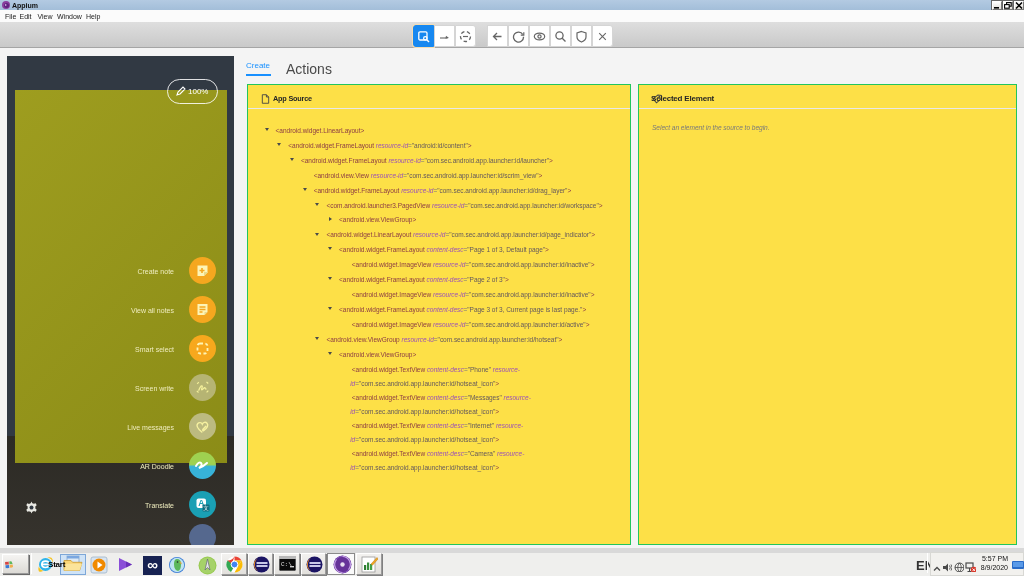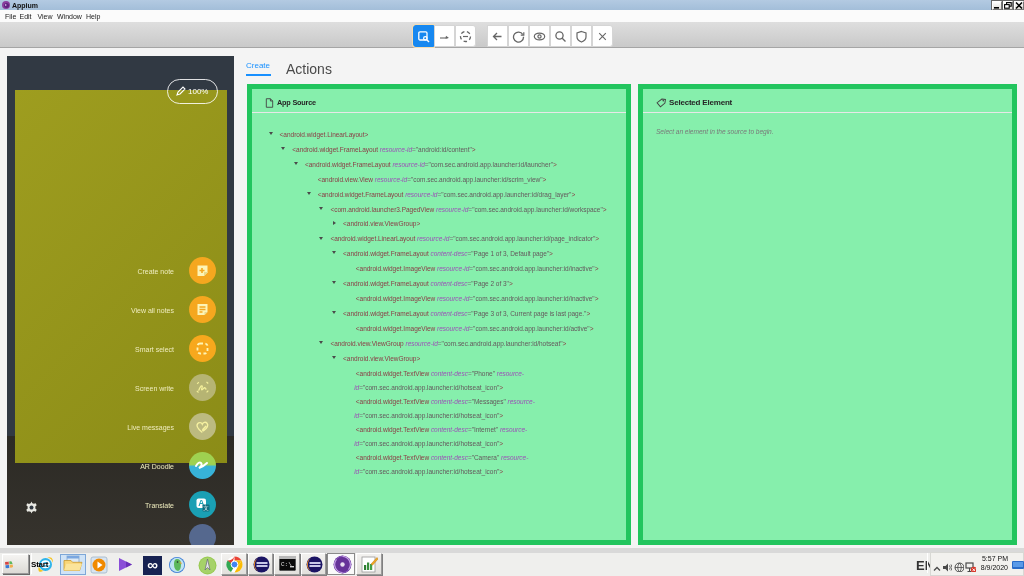--- a/index.html
+++ b/index.html
@@ -17,39 +17,39 @@
 #shot { left:7px; top:56px; width:227px; height:489px; background:#313943; overflow:hidden; }
 #shot-bottom { left:0; top:380px; width:227px; height:109px; background:linear-gradient(#2c2a25,#36332d); }
 #yellow { left:8px; top:34px; width:212px; height:373px; background:linear-gradient(135deg,#9e9d1f,#8b8c17); }
 #pill { left:160px; top:22.5px; width:51px; height:25px; border:1.5px solid rgba(255,255,255,.85); border-radius:13px; color:#fff; font-size:8px; font-weight:normal; }
 .mrow { left:0; width:227px; height:27px; }
 .mlabel { position:absolute; right:60px; top:50%; transform:translateY(-50%); font-size:7px; color:#efecbe; white-space:nowrap; }
 .mcirc { position:absolute; left:182px; top:0; width:27px; height:27px; border-radius:50%; }
 #tab-source { left:246px; top:61px; font-size:8px; color:#1890ff; }
 #tab-actions { left:286px; top:61px; font-size:14px; color:#4a4a4a; }
 #tab-line { left:246px; top:74px; width:25px; height:2px; background:#1890ff; }
-.panel { top:84px; height:461px; background:#86efac; border:5px solid #22c55e; }
+.panel { top:84px; height:461px; background:#fde047; border:1px solid #22c55e; }
 #src-panel { left:247px; width:384px; }
 #sel-panel { left:638px; width:379px; }
 .phead { position:absolute; left:0; top:0; width:100%; height:24px; border-bottom:1px solid #e8e8e8; font-weight:bold; font-size:8px; color:#262626; }
 .phead span.t { letter-spacing:-0.2px; }
 .phead span.t { position:absolute; top:9px; }
 #tree { position:absolute; left:0; top:24px; width:100%; height:435px; font-size:6.5px; letter-spacing:-0.02px; }
 .tl { position:absolute; white-space:nowrap; line-height:9px; }
 .tg { color:#8b3a44; }
 .at { color:#9b51b6; font-style:italic; }
 .eq { color:#777; }
 .va { color:#64585c; }
 .ard { position:absolute; width:0; height:0; border-left:2.5px solid transparent; border-right:2.5px solid transparent; border-top:3.5px solid #4a4a4a; }
 .arr { position:absolute; width:0; height:0; border-top:2.5px solid transparent; border-bottom:2.5px solid transparent; border-left:3.5px solid #4a4a4a; }
 #sel-msg { position:absolute; left:13px; top:39px; font-size:6.6px; font-style:italic; color:#7a7a7a; letter-spacing:-0.05px; }
 #taskbar { left:0; top:553px; width:1024px; height:23px; background:#efefed; }
 #taskband { left:0; top:547.5px; width:1024px; height:5.5px; background:#d9d9d9; }
 #startbtn { left:2px; top:554px; width:26.5px; height:20px; background:linear-gradient(#f5f4f2,#dcdad5); border:1px solid #9a9a9a; border-top-color:#fff; border-left-color:#fff; box-shadow:1px 1px 0 #6a6a6a; }
-#startbtn b { position:absolute; left:28px; top:4.5px; font-size:8px; color:#000; letter-spacing:-0.2px; }
+#startbtn b { position:absolute; left:9px; top:4.5px; font-size:8px; color:#000; letter-spacing:-0.2px;padding-left:36px; }
 </style>
 </head>
 <body>
 <div class="abs" id="titlebar"></div>
 <div class="abs" style="left:2px;top:1px;width:8px;height:8px;border-radius:50%;background:#8a3f9e;"></div>
 <div class="abs" style="left:3.5px;top:2.5px;width:5px;height:5px;border-radius:50%;background:#5f2380;"></div>
 <div class="abs" style="left:5px;top:3.5px;width:0;height:0;border-top:1.5px solid transparent;border-bottom:1.5px solid transparent;border-left:2.5px solid #d8c0e8;"></div>
 <div class="abs" id="titletext">Appium</div>
 <div class="abs winbtn" style="left:992px;"><svg width="8" height="7" viewBox="0 0 8 7">
       <rect x="1" y="5" width="5" height="1.6" fill="#000"></rect>
@@ -234,21 +234,21 @@
 <div class="tl" style="left:103.8px;top:339.8px;"><span class="tg">&lt;android.widget.TextView</span> <span class="at">content-desc</span><span class="eq">=</span><span class="va">"Camera"</span> <span class="at">resource-</span></div>
 <div class="tl" style="left:102.2px;top:353.8px;"><span class="at">id</span><span class="eq">=</span><span class="va">"com.sec.android.app.launcher:id/hotseat_icon"</span><span class="tg">&gt;</span></div>
   </div>
 </div>
 <div class="abs panel" id="sel-panel">
   <div class="phead">
       <svg width="10" height="10" viewBox="0 0 11 11" style="position:absolute;left:13px;top:9px;">
         <path d="M5.8 1 H9.8 V5 L5.5 9.8 L1.2 5.8 Z" fill="none" stroke="#444" stroke-width="1.1" transform="rotate(8 5.5 5.5)"></path>
         <circle cx="8" cy="2.9" r="0.9" fill="#444"></circle>
       </svg>
-      <span class="t" style="left:26px;">Selected Element</span>
+      <span class="t" style="left:12px;">Selected Element</span>
     </div>
   <div id="sel-msg">Select an element in the source to begin.</div>
 </div>
 <div class="abs" id="taskband"></div>
 <div class="abs" id="taskbar"></div>
 <div class="abs" style="left:31px;top:553px;width:1px;height:21px;background:#cfcfcf;border-right:1px solid #fff;"></div>
 <div class="abs" style="left:36.5px;top:555.5px;"><svg width="17" height="17" viewBox="0 0 17 17">
       <path d="M8.5 2 A6.5 6.5 0 1 0 8.5 15 A6.5 6.5 0 0 0 8.5 2" fill="#2fb4e9"></path>
       <path d="M4.8 8.3 h7.4 q-.2-3.2-3.7-3.2 t-3.7 3.2 q0 3.2 3.7 3.2 q2.8 0 3.4-1.7" fill="none" stroke="#fff" stroke-width="1.7"></path>
       <path d="M15.5 3.2 q-1-2.8-5.2-1.6 q5 .8 5.2 5.2 q.8-1.8 0-3.6 M1.8 15.2 q1.8 1.4 4.6-.4 q-3.6-1-4.6-4.4 q-1 2.6 0 4.8" fill="#f5c31d"></path>

